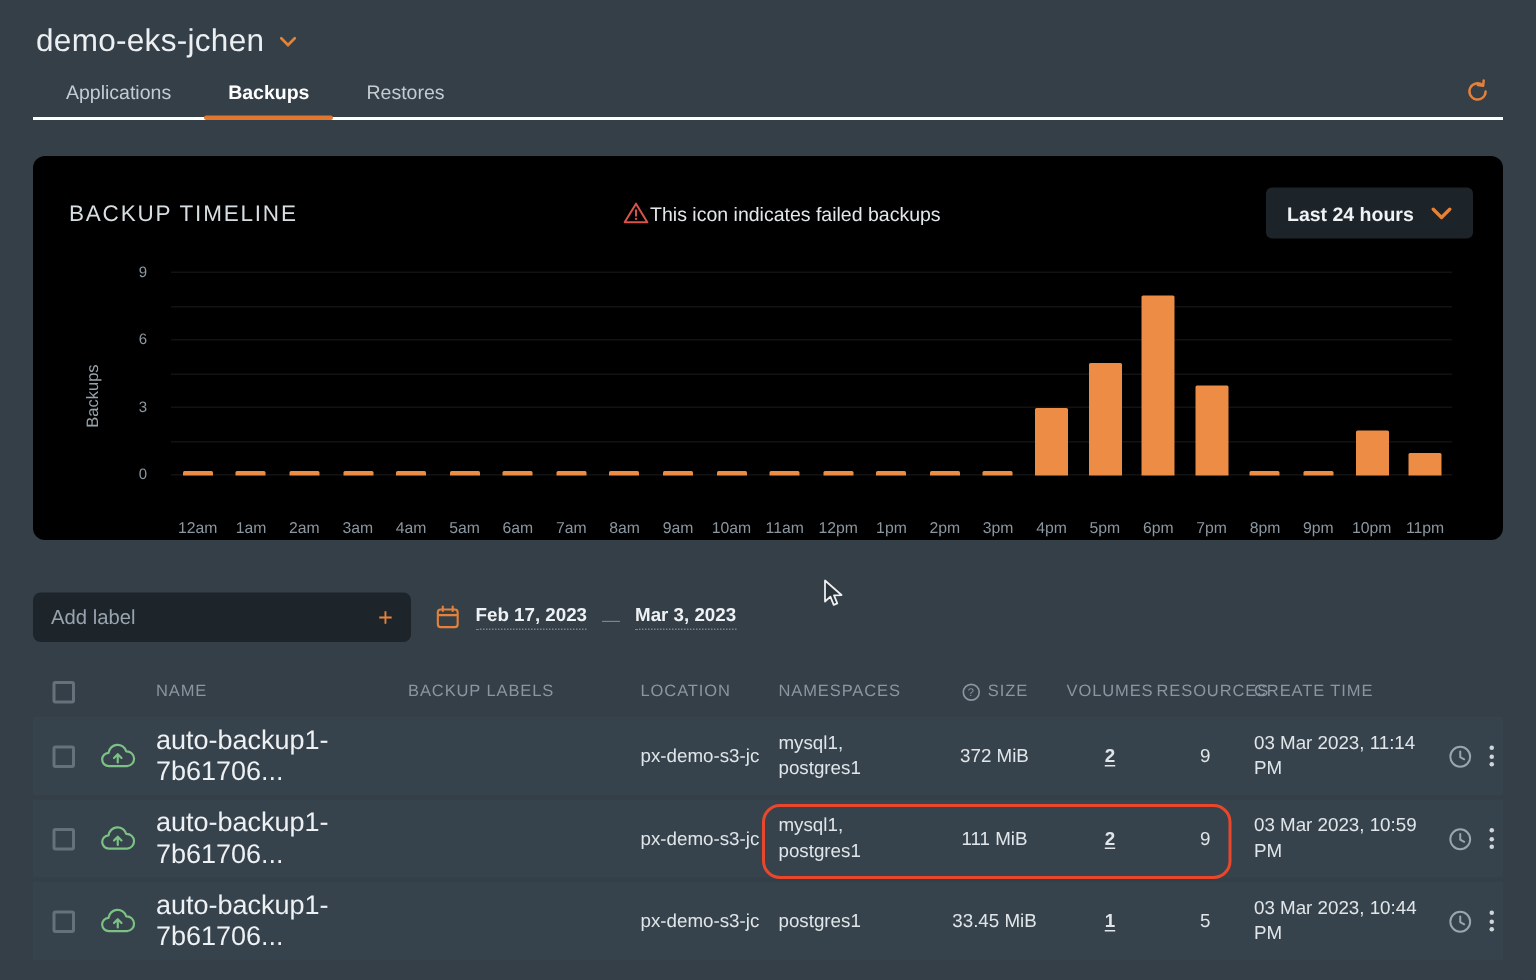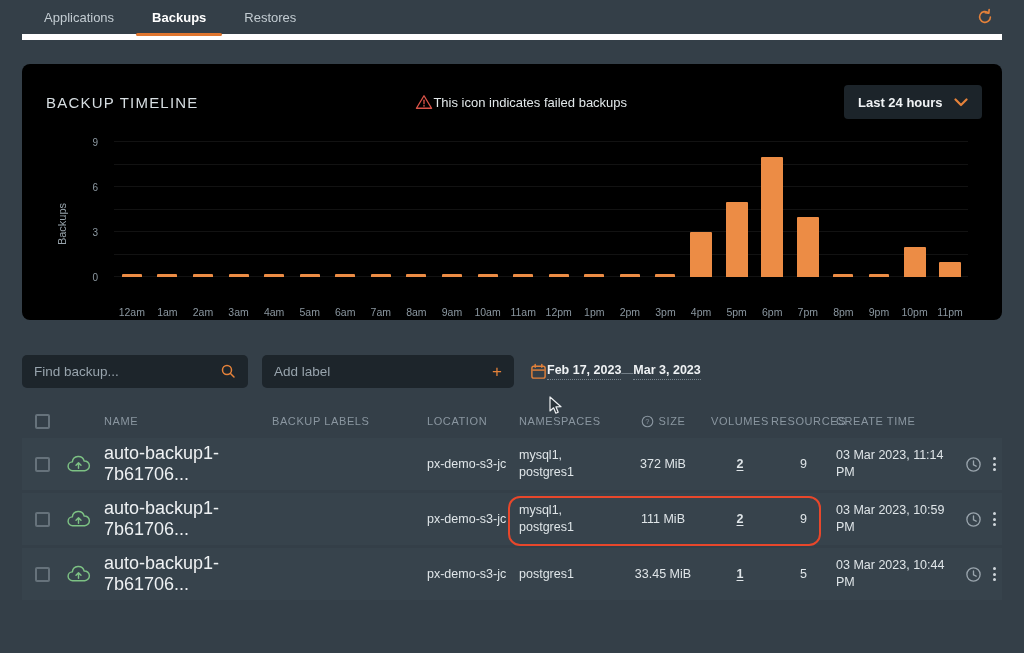--- a/index.html
+++ b/index.html
@@ -10,21 +10,21 @@
     color:#E9EDEF;
     position:relative;
   }
   .page { width:1024px; height:653px; position:relative; }
 
   
   .title-row { display:flex; align-items:center; gap:10px; padding:16px 0 0 24px; }
   .cluster-title { font-size:21px; font-weight:500; color:#ECF0F2; letter-spacing:.2px; }
   .tabs-row {
     margin:10px 22px 0 22px; display:flex; align-items:flex-end;
-    border-bottom:6px solid #ffffff; position:relative; height:30px;
+    border-bottom:2px solid #ffffff; position:relative; height:30px;
   }
   .tab {
     font-size:13px; color:#C3CCD2; padding:6px 16px 9px 16px; cursor:pointer;
     margin-left:6px; position:relative;
   }
   .tab.active { color:#FFFFFF; font-weight:700; }
   .tab.active::after {
     content:""; position:absolute; left:0; right:0; bottom:-2px; height:3px;
     background:#E0762F; border-radius:2px;
   }
@@ -66,21 +66,21 @@
     background:#1D252B; border-radius:5px; height:33px; display:flex; align-items:center;
     padding:0 12px; border:none;
   }
   .search-box { width:226px; margin-right:14px; }
   .label-box { width:252px; }
   .search-box input, .label-box input {
     flex:1; background:transparent; border:none; outline:none; color:#DDE3E7;
     font-size:13.5px; font-family:"Liberation Sans", sans-serif;
   }
   .search-box input::placeholder, .label-box input::placeholder { color:#98A4AD; opacity:1; }
-  .date-range { display:flex; align-items:flex-end; margin-left:16px; }
+  .date-range { display:flex; align-items:flex-end; gap:10px; margin-left:16px; }
   .date-value {
     font-size:12.5px; font-weight:700; color:#EFF2F4;
     border-bottom:1px dotted #7A868F; padding-bottom:2px;
   }
   .date-sep { color:#7A868F; font-size:12px; }
 
   
   .table { margin:16px 22px 0 22px; }
   .thead, .trow {
     display:grid;
@@ -116,20 +116,28 @@
   
   .cursor { position:absolute; left:549px; top:386px; z-index:50; pointer-events:none; }
 
   svg { display:block; }
 </style>
 </head>
 <body>
 
 <div class="page">
 
+  <div class="title-row">
+    <span class="cluster-title">demo-eks-jchen</span>
+    <span>
+      <svg width="12" height="8" viewBox="0 0 12 8">
+          <path d="M1.5 1.5 L6 6 L10.5 1.5" fill="none" stroke="#E5823A" stroke-width="1.8" stroke-linecap="round"></path>
+        </svg>
+    </span>
+  </div>
 
   <div class="tabs-row">
     <div class="tab">Applications</div>
     <div class="tab active">Backups</div>
     <div class="tab">Restores</div>
     <div class="refresh-btn">
       <svg width="18" height="18" viewBox="0 0 20 20">
         <path d="M16 10 a6 6 0 1 1 -2.1-4.6" fill="none" stroke="#E5823A" stroke-width="1.8" stroke-linecap="round"></path>
         <path d="M14.6 1.8 L14.2 5.8 L10.2 5.2" fill="none" stroke="#E5823A" stroke-width="1.8" stroke-linecap="round" stroke-linejoin="round"></path>
       </svg>
@@ -273,29 +281,20 @@
           <div class="x-label">7pm</div>
           <div class="x-label">8pm</div>
           <div class="x-label">9pm</div>
           <div class="x-label">10pm</div>
           <div class="x-label">11pm</div>
         </div>
     </div>
   </div>
 
   <div class="filter-row">
-    <div class="search-box">
-      <input type="text" placeholder="Find backup..." style="">
-      <span>
-        <svg width="16" height="16" viewBox="0 0 16 16">
-          <circle cx="7" cy="7" r="4.5" fill="none" stroke="#E5823A" stroke-width="1.5"></circle>
-          <line x1="10.5" y1="10.5" x2="14" y2="14" stroke="#E5823A" stroke-width="1.5" stroke-linecap="round"></line>
-        </svg>
-      </span>
-    </div>
     <div class="label-box">
       <input type="text" placeholder="Add label" style="">
       <span style="color:#E5823A;font-size:17px;line-height:1;">+</span>
     </div>
     <div class="date-range">
       <span>
         <svg width="17" height="17" viewBox="0 0 18 18">
           <rect x="2" y="3.5" width="14" height="12.5" rx="2" fill="none" stroke="#E5823A" stroke-width="1.5"></rect>
           <line x1="2.5" y1="7.5" x2="15.5" y2="7.5" stroke="#E5823A" stroke-width="1.5"></line>
           <line x1="5.5" y1="1.5" x2="5.5" y2="4.5" stroke="#E5823A" stroke-width="1.5" stroke-linecap="round"></line>

